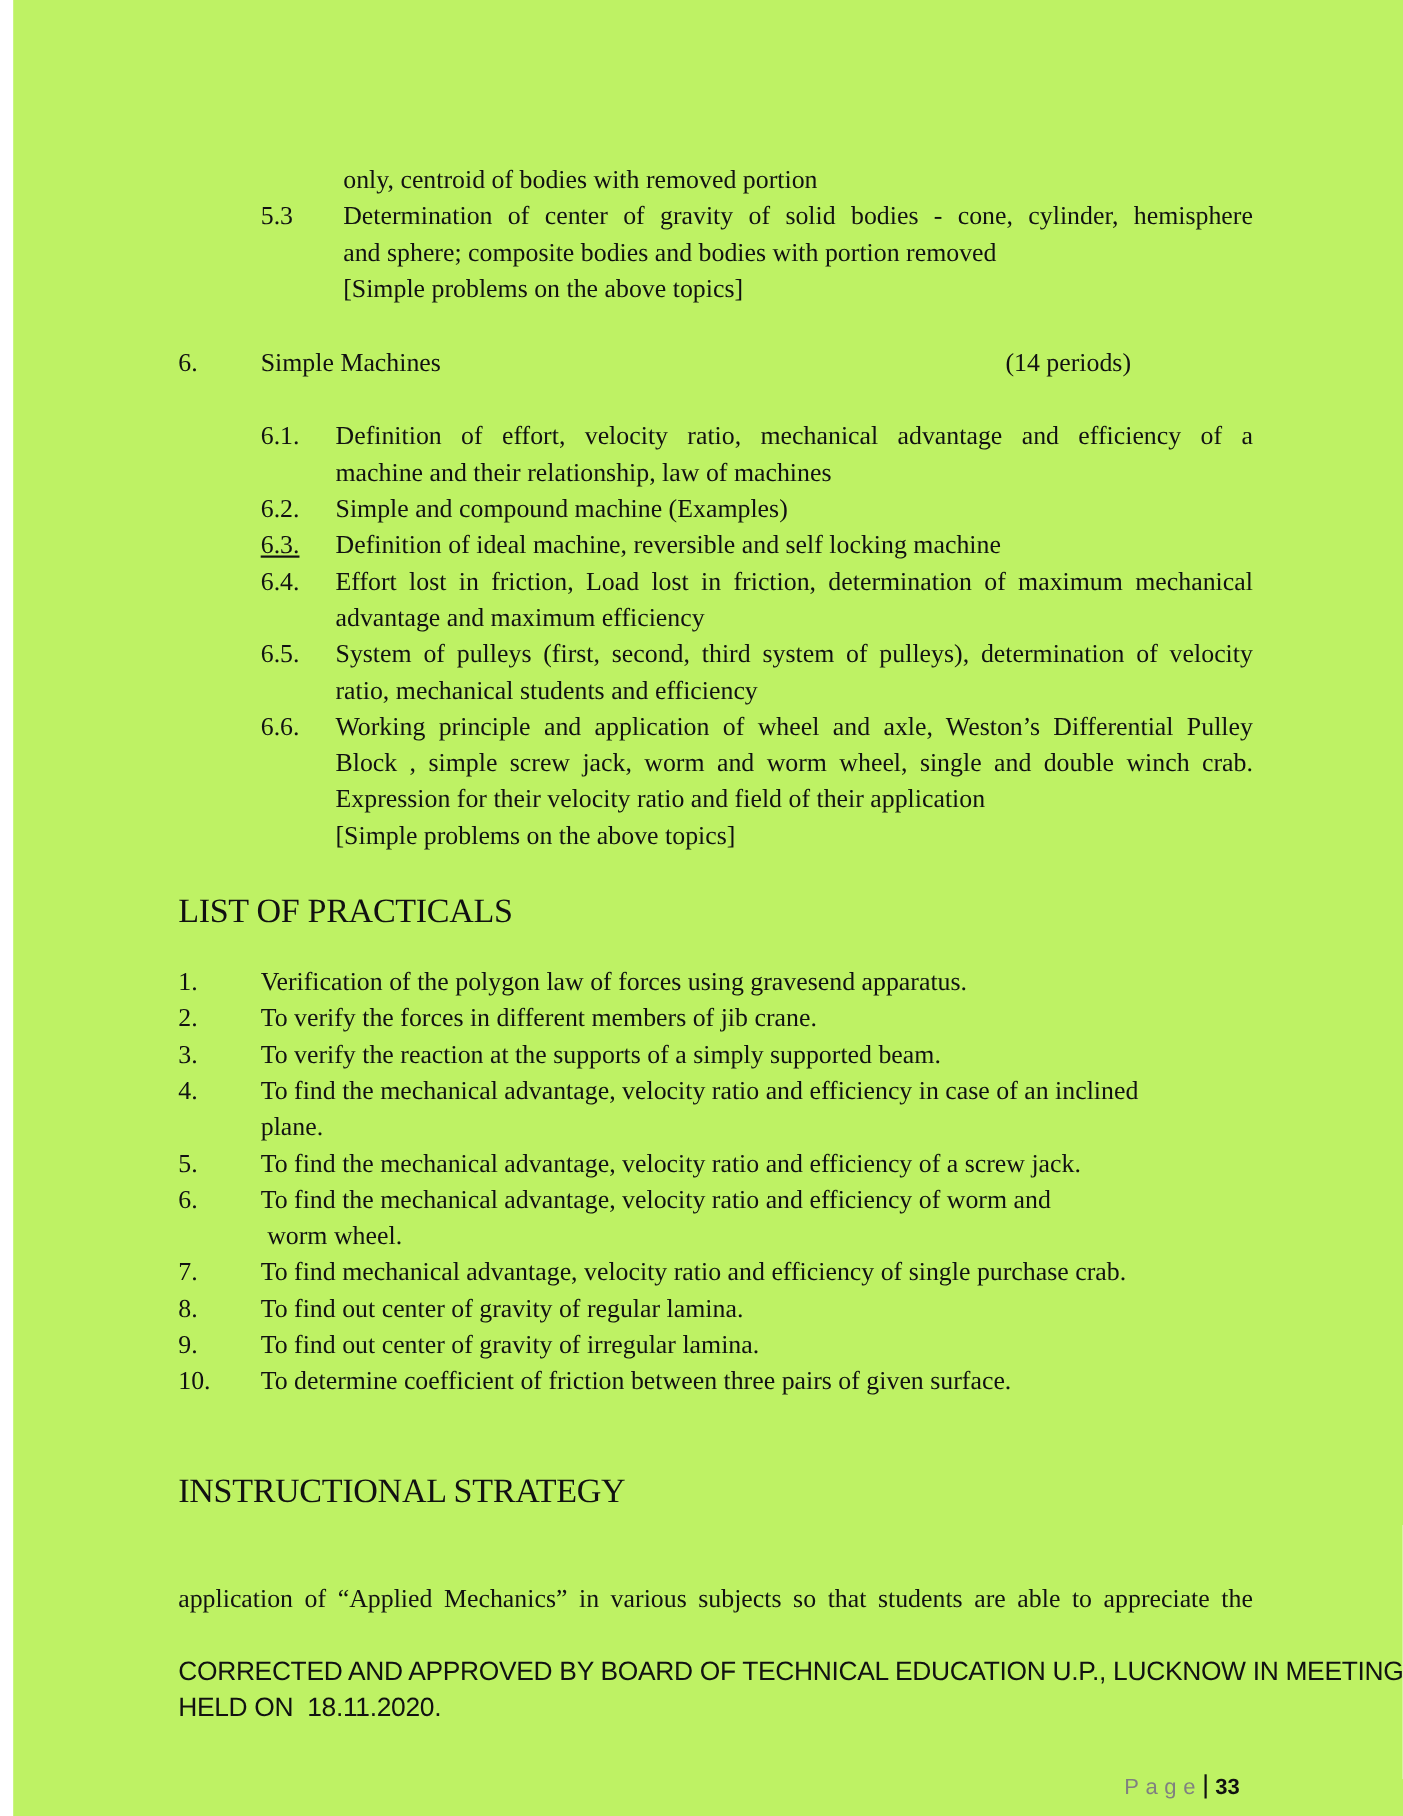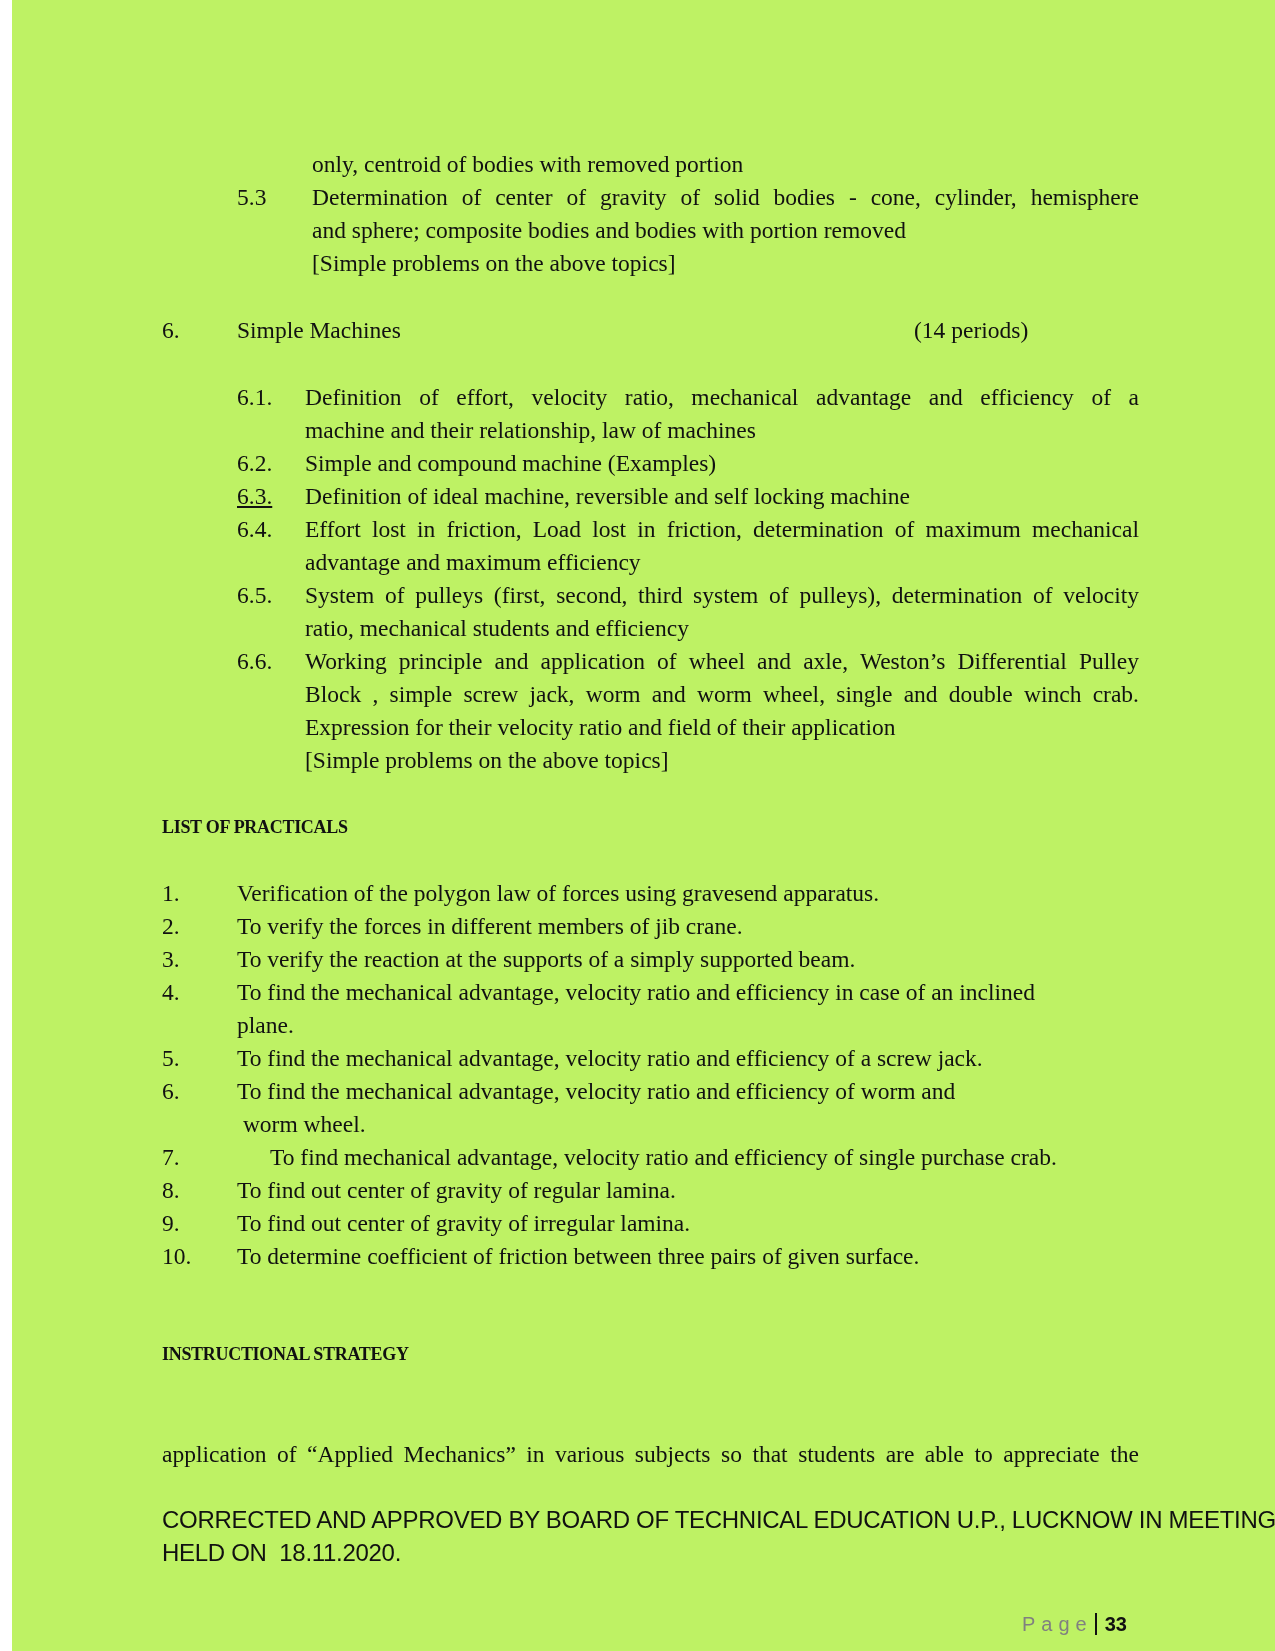--- a/index.html
+++ b/index.html
@@ -1,21 +1,21 @@
 <!DOCTYPE html>
 <html><head>
 <meta charset="utf-8">
 <style>
   html, body { margin: 0; padding: 0; background: #ffffff; }
   body { width: 1275px; height: 1651px; position: relative; overflow: hidden; }
   .page { position: absolute; left: 12px; top: 0; width: 1275px; height: 1651px; background: #bef264; color: #111; }
   .serif { font-family: "Liberation Serif", "DejaVu Serif", serif; font-size: 23.5px; line-height: 33px; }
   .line { position: absolute; white-space: nowrap; }
   .justify { position: absolute; text-align: justify; text-align-last: justify; white-space: normal; }
-  .heading { position: absolute; font-family: "Liberation Serif", serif; font-weight: bold; font-size: 18px; line-height: 33px; white-space: nowrap; letter-spacing: -0.3px; }
+  .heading { position: absolute; font-family: "Liberation Serif", serif; font-weight: normal; font-size: 31px; line-height: 33px; white-space: nowrap; letter-spacing: -0.3px; }
   .footer { position: absolute; font-family: "Liberation Sans", "DejaVu Sans", sans-serif; font-size: 24px; line-height: 33px; white-space: nowrap; color: #111; letter-spacing: -0.3px; }
   .pagenum { position: absolute; font-family: "Liberation Sans", sans-serif; font-size: 20px; white-space: nowrap; }
   .pagenum .lbl { color: #808080; letter-spacing: 6px; }
   .pagenum .bar { display: inline-block; width: 2px; height: 22px; background: #111; vertical-align: -4px; margin: 0 8px 0 2px; }
   .pagenum .num { font-weight: bold; color: #111; }
 </style>
 </head>
 <body>
 
 <div class="page">
@@ -74,21 +74,21 @@
     <div class="serif line" style="left:225px; top:1009px;">plane.</div>
 
     <div class="serif line" style="left:150px; top:1042px;">5.</div>
     <div class="serif line" style="left:225px; top:1042px;">To find the mechanical advantage, velocity ratio and efficiency of a screw jack.</div>
 
     <div class="serif line" style="left:150px; top:1075px;">6.</div>
     <div class="serif line" style="left:225px; top:1075px;">To find the mechanical advantage, velocity ratio and efficiency of worm and</div>
     <div class="serif line" style="left:225px; top:1108px; white-space:pre;"> worm wheel.</div>
 
     <div class="serif line" style="left:150px; top:1141px;">7.</div>
-    <div class="serif line" style="left:225px; top:1141px;margin-left:33px;">To find mechanical advantage, velocity ratio and efficiency of single purchase crab.</div>
+    <div class="serif line" style="left:225px; top:1141px;">To find mechanical advantage, velocity ratio and efficiency of single purchase crab.</div>
 
     <div class="serif line" style="left:150px; top:1174px;">8.</div>
     <div class="serif line" style="left:225px; top:1174px;">To find out center of gravity of regular lamina.</div>
 
     <div class="serif line" style="left:150px; top:1207px;">9.</div>
     <div class="serif line" style="left:225px; top:1207px;">To find out center of gravity of irregular lamina.</div>
 
     <div class="serif line" style="left:150px; top:1240px;">10.</div>
     <div class="serif line" style="left:225px; top:1240px;">To determine coefficient of friction between  three pairs of given surface.</div>
   </div>

